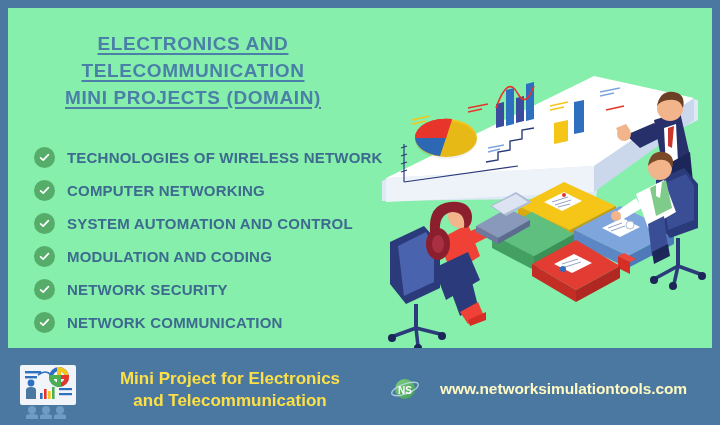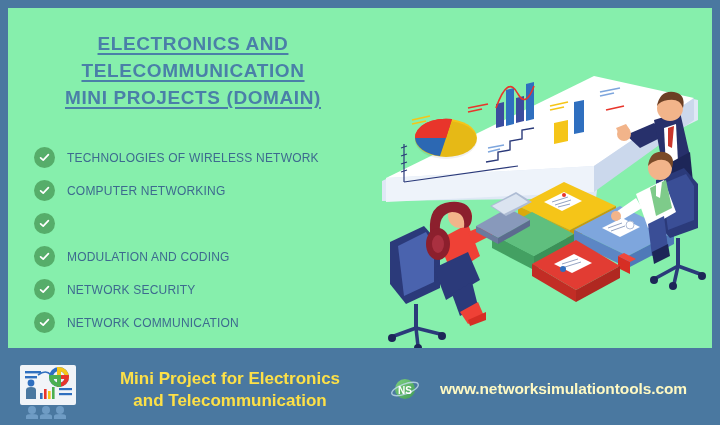--- a/index.html
+++ b/index.html
@@ -49,22 +49,22 @@
   .check-icon{
     flex:0 0 auto;
     width:21px;height:21px;border-radius:50%;
     background:#56ad6a;
     display:flex;align-items:center;justify-content:center;
     margin-right:12px;
   }
   .check-icon svg{display:block;}
   .list-label{
     color:#3d6a8f;
-    font-weight:normal;
-    font-size:12px;
+    font-weight:bold;
+    font-size:15px;
     letter-spacing:0.2px;
     white-space:nowrap;
   }
   
   .illustration{
     position:absolute;left:360px;top:8px;width:344px;height:344px;
   }
   .illustration svg{display:block;width:100%;height:100%;}
   
   .footer{
@@ -127,20 +127,21 @@
         </span>
         <span class="list-label">COMPUTER NETWORKING</span>
       </div>
 
       <div class="list-item">
         <span class="check-icon">
           <svg width="13" height="13" viewBox="0 0 13 13">
               <path d="M2.6 6.8 L5.2 9.2 L10.4 3.6" stroke="#ffffff" stroke-width="1.7" fill="none" stroke-linecap="round" stroke-linejoin="round"></path>
             </svg>
         </span>
+        <span class="list-label">SYSTEM AUTOMATION AND CONTROL</span>
       </div>
 
       <div class="list-item">
         <span class="check-icon">
           <svg width="13" height="13" viewBox="0 0 13 13">
               <path d="M2.6 6.8 L5.2 9.2 L10.4 3.6" stroke="#ffffff" stroke-width="1.7" fill="none" stroke-linecap="round" stroke-linejoin="round"></path>
             </svg>
         </span>
         <span class="list-label">MODULATION AND CODING</span>
       </div>

